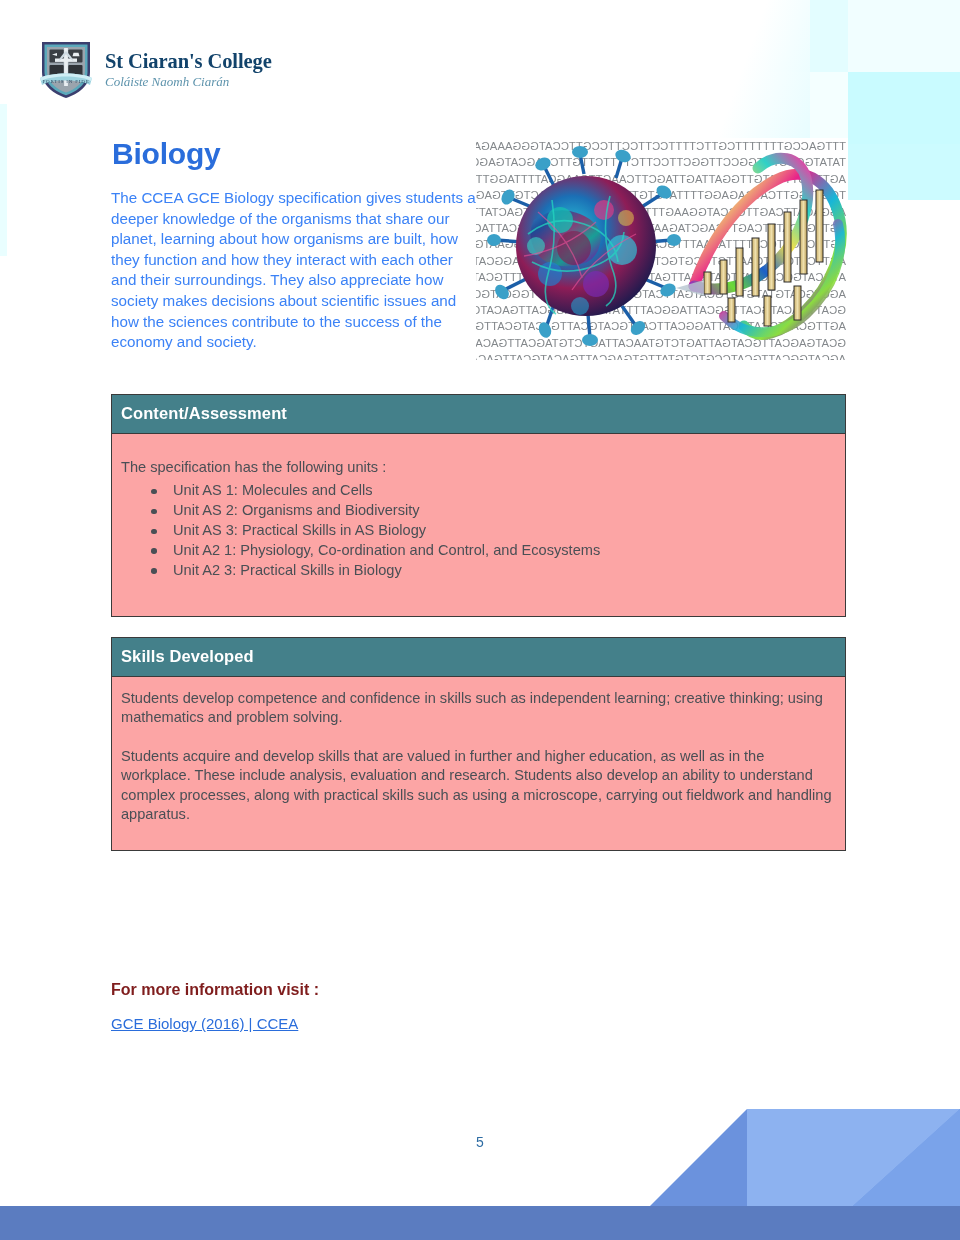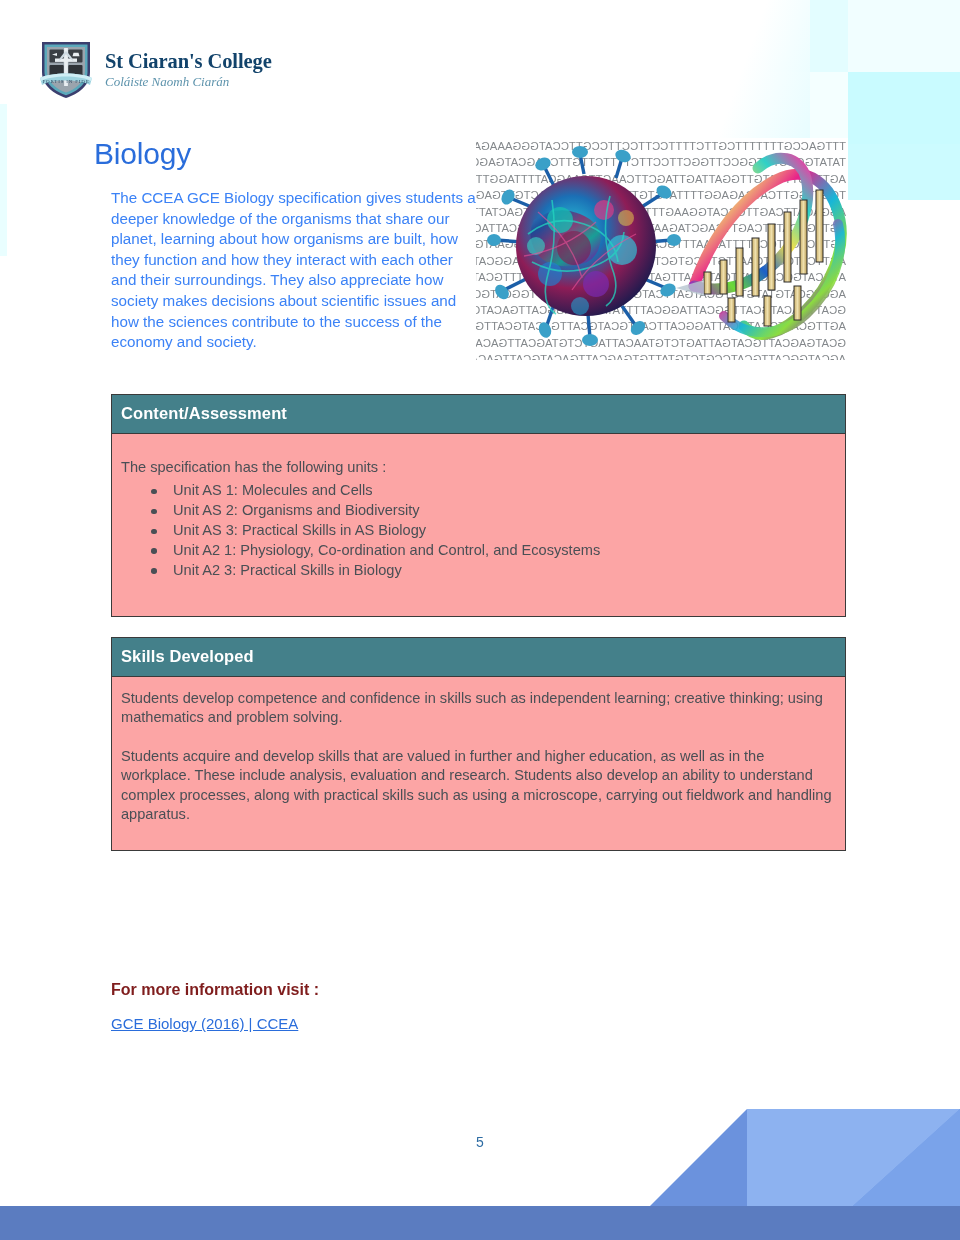--- a/index.html
+++ b/index.html
@@ -82,24 +82,24 @@
     font-style: italic;
     font-size: 13px;
     color: #5d93ac;
     line-height: 1.3;
     margin-top: 1px;
   }
 
   
   .title {
     position: absolute;
-    left: 94px;
+    left: 112px;
     top: 137px;
     font-size: 30px;
-    font-weight: normal;
+    font-weight: bold;
     color: #2a6ddb;
     letter-spacing: -0.2px;
   }
   .intro {
     position: absolute;
     left: 111px;
     top: 188px;
     width: 365px;
     font-size: 15.2px;
     line-height: 20.6px;

